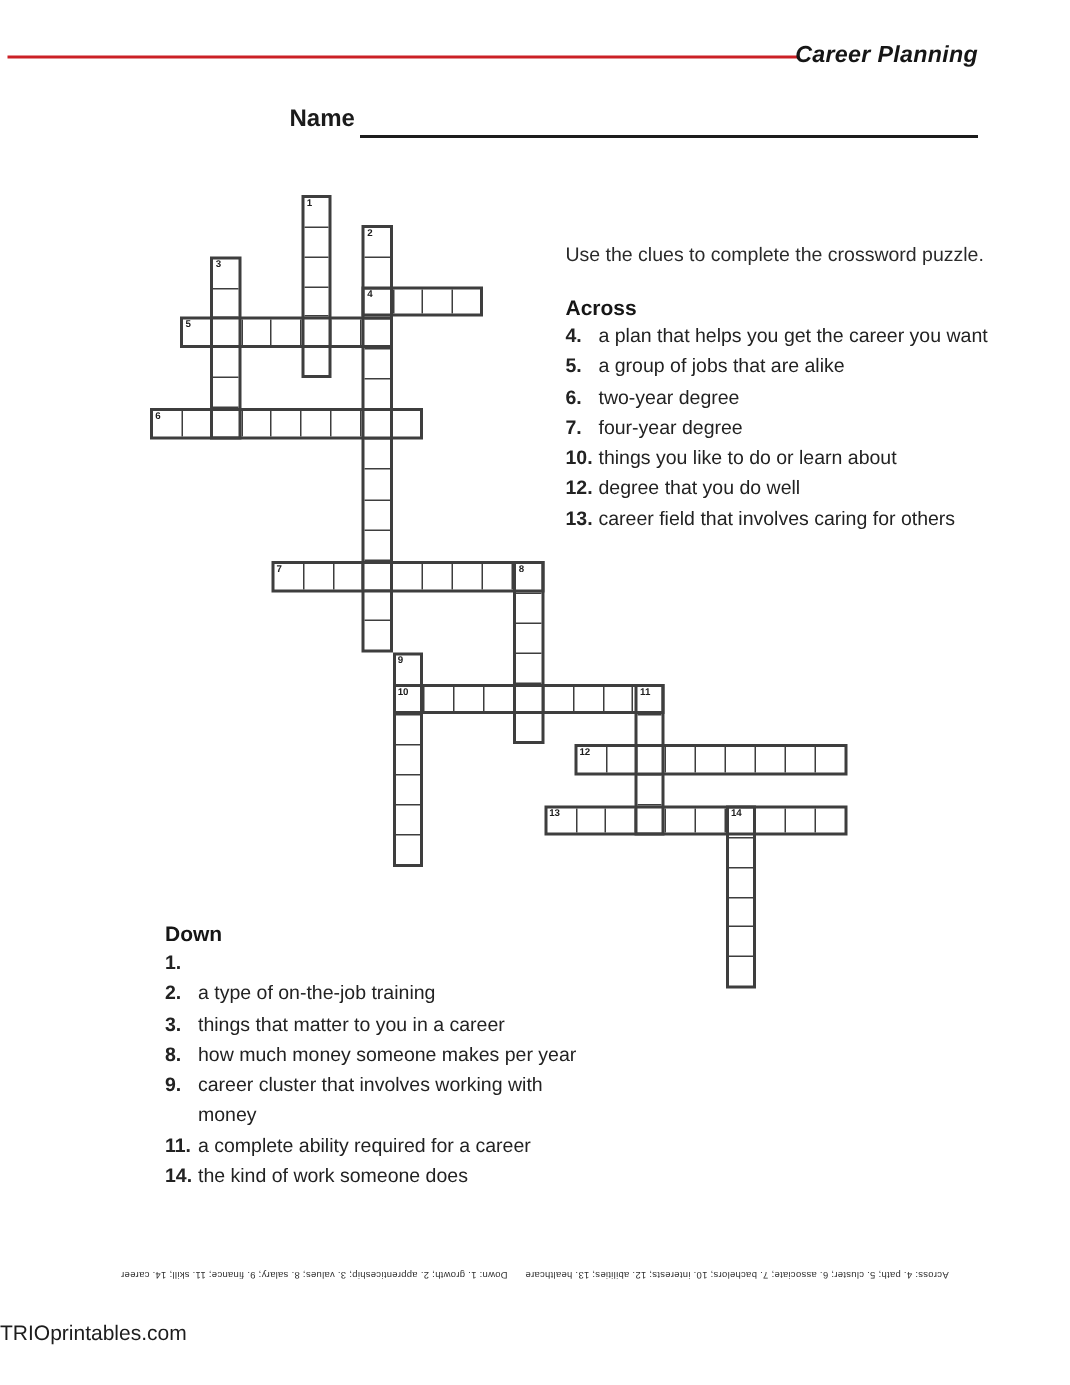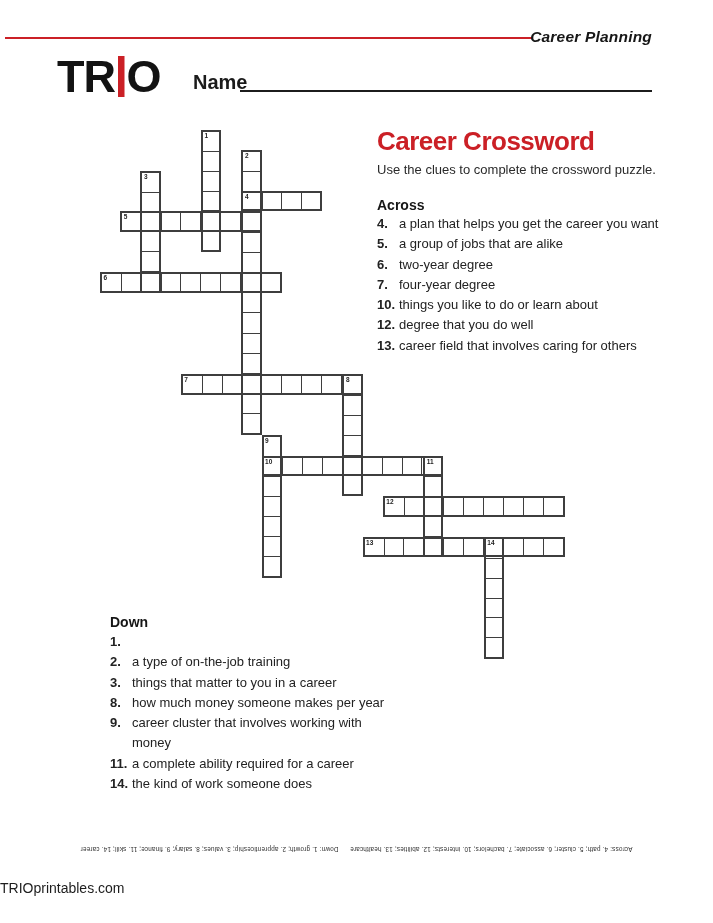--- a/index.html
+++ b/index.html
@@ -9,21 +9,21 @@
   }
   
   .header-rule{position:absolute;left:5px;top:37px;width:527px;height:2.4px;background:var(--accent,#cb2026);}
   .header-label{
     position:absolute;top:28px;right:51px;font-size:15.5px;font-weight:bold;font-style:italic;
     color:#161616;letter-spacing:.2px;
   }
   
   .logo{position:absolute;left:57px;top:54px;font-size:45px;font-weight:bold;color:#131313;letter-spacing:-1px;line-height:1;}
   .logo .red-i{color:var(--accent,#cb2026);display:inline-block;transform:scaleY(1.32);}
-  .name-label{position:absolute;left:193px;top:71px;font-size:20px;font-weight:bold;color:#1b1b1b;}
+  .name-label{position:absolute;left:193px;top:71px;font-size:16px;font-weight:bold;color:#1b1b1b;}
   .name-line{position:absolute;left:240px;top:90px;width:412px;height:1.6px;background:#1c1c1c;}
   
   .grid{position:absolute;left:100px;top:130px;width:467px;height:530px;}
   .word{position:absolute;display:flex;border:2px solid var(--grid-line,#3e3e3e);box-sizing:border-box;background:transparent;}
   .word.down{flex-direction:column;}
   .cell{flex:1;position:relative;}
   .word.across .cell + .cell{border-left:1px solid var(--grid-line,#3e3e3e);}
   .word.down .cell + .cell{border-top:1px solid var(--grid-line,#3e3e3e);}
   .cellnum{position:absolute;top:0;left:1.5px;font-size:6.5px;font-weight:bold;color:#1d1d1d;line-height:8px;}
   
@@ -45,21 +45,20 @@
   .footer{position:absolute;left:0;top:880px;width:713px;font-size:14px;color:#1d1d1d;}
 </style>
 </head>
 <body>
 
 <div class="page">
 
   <div class="header-rule"></div>
   <div class="header-label">Career Planning</div>
 
-  <div class="logo"><span>TR</span><span class="red-i">I</span><span>O</span></div>
 
   <div class="name-label">Name</div>
   <div class="name-line"></div>
 
   <div class="grid">
       <div class="word down" style="left: 101px; top: 0px; width: 20.2px; height: 122.1px;">
         <div class="cell">
           <span class="cellnum">1</span>
         </div>
         <div class="cell"></div>
@@ -216,21 +215,20 @@
           <span class="cellnum">14</span>
         </div>
         <div class="cell"></div>
         <div class="cell"></div>
         <div class="cell"></div>
         <div class="cell"></div>
         <div class="cell"></div>
       </div>
     </div>
 
-  <div class="title">Career Crossword</div>
   <div class="instructions">Use the clues to complete the crossword puzzle.</div>
 
   <div class="section-heading across-heading">Across</div>
   <div class="across-list">
       <div class="clue">
         <span class="clue-num">4.</span>
         <span class="clue-text">a plan that helps you get the career you want</span>
       </div>
       <div class="clue">
         <span class="clue-num">5.</span>

